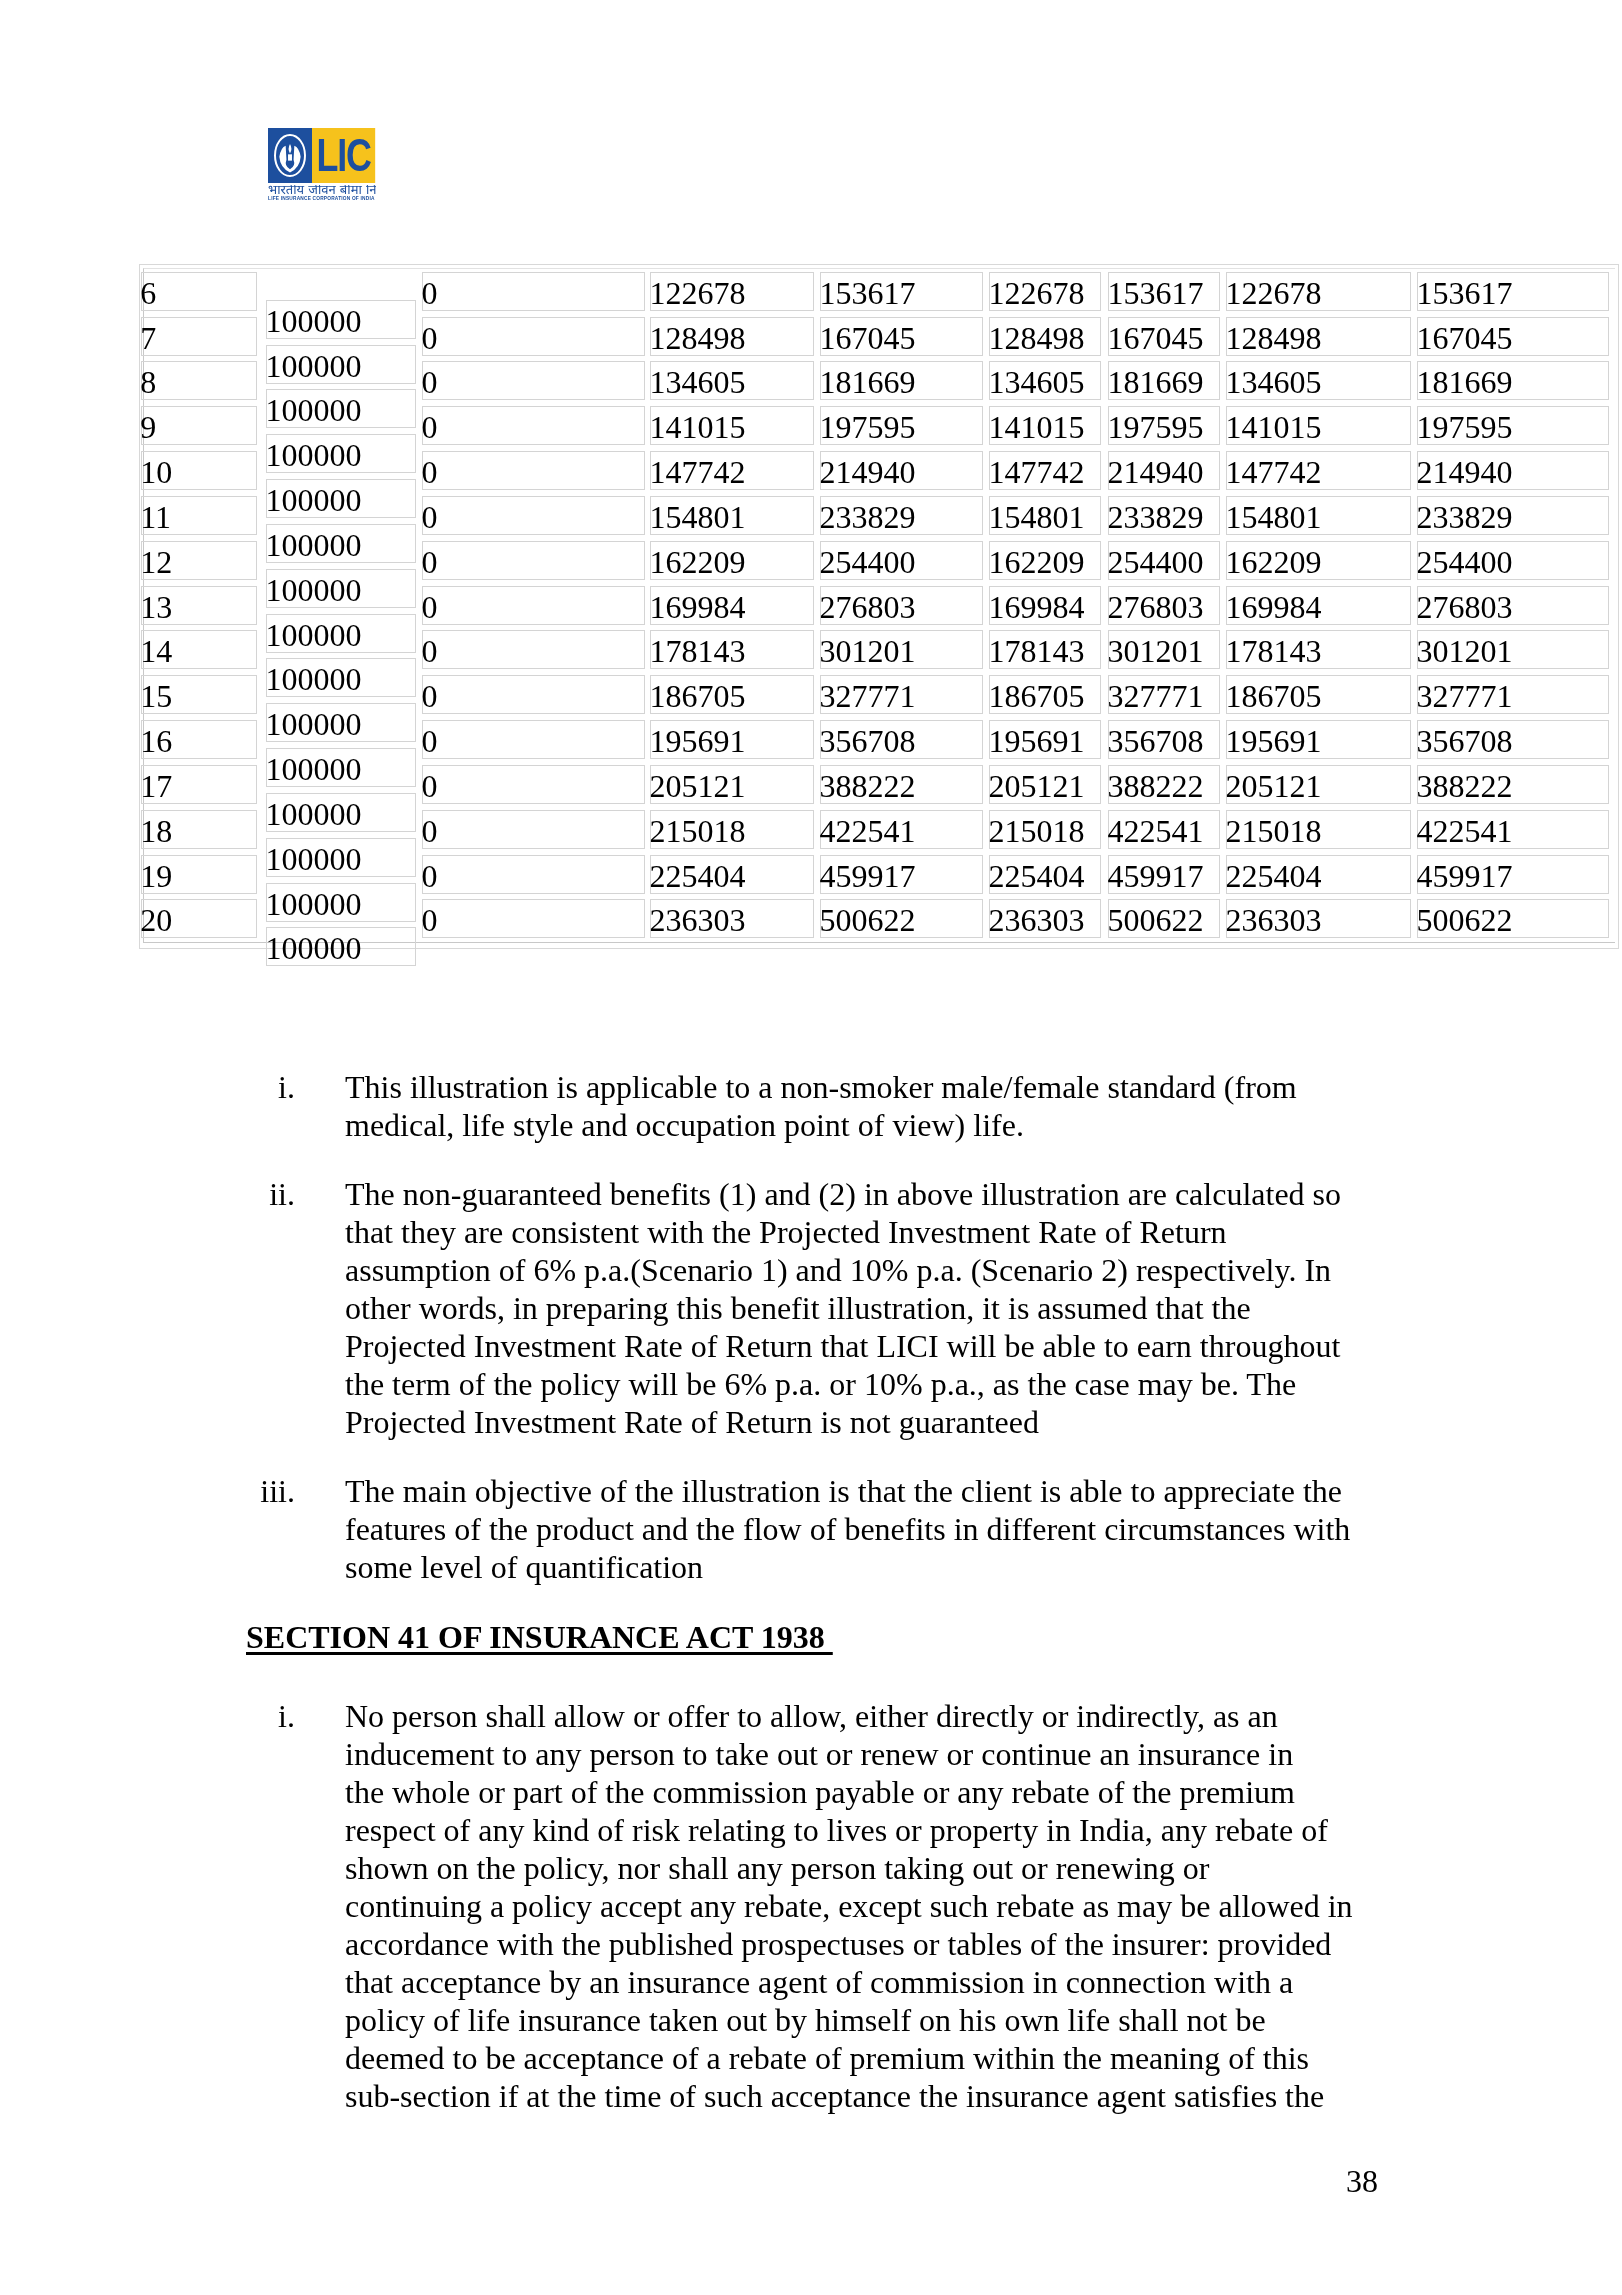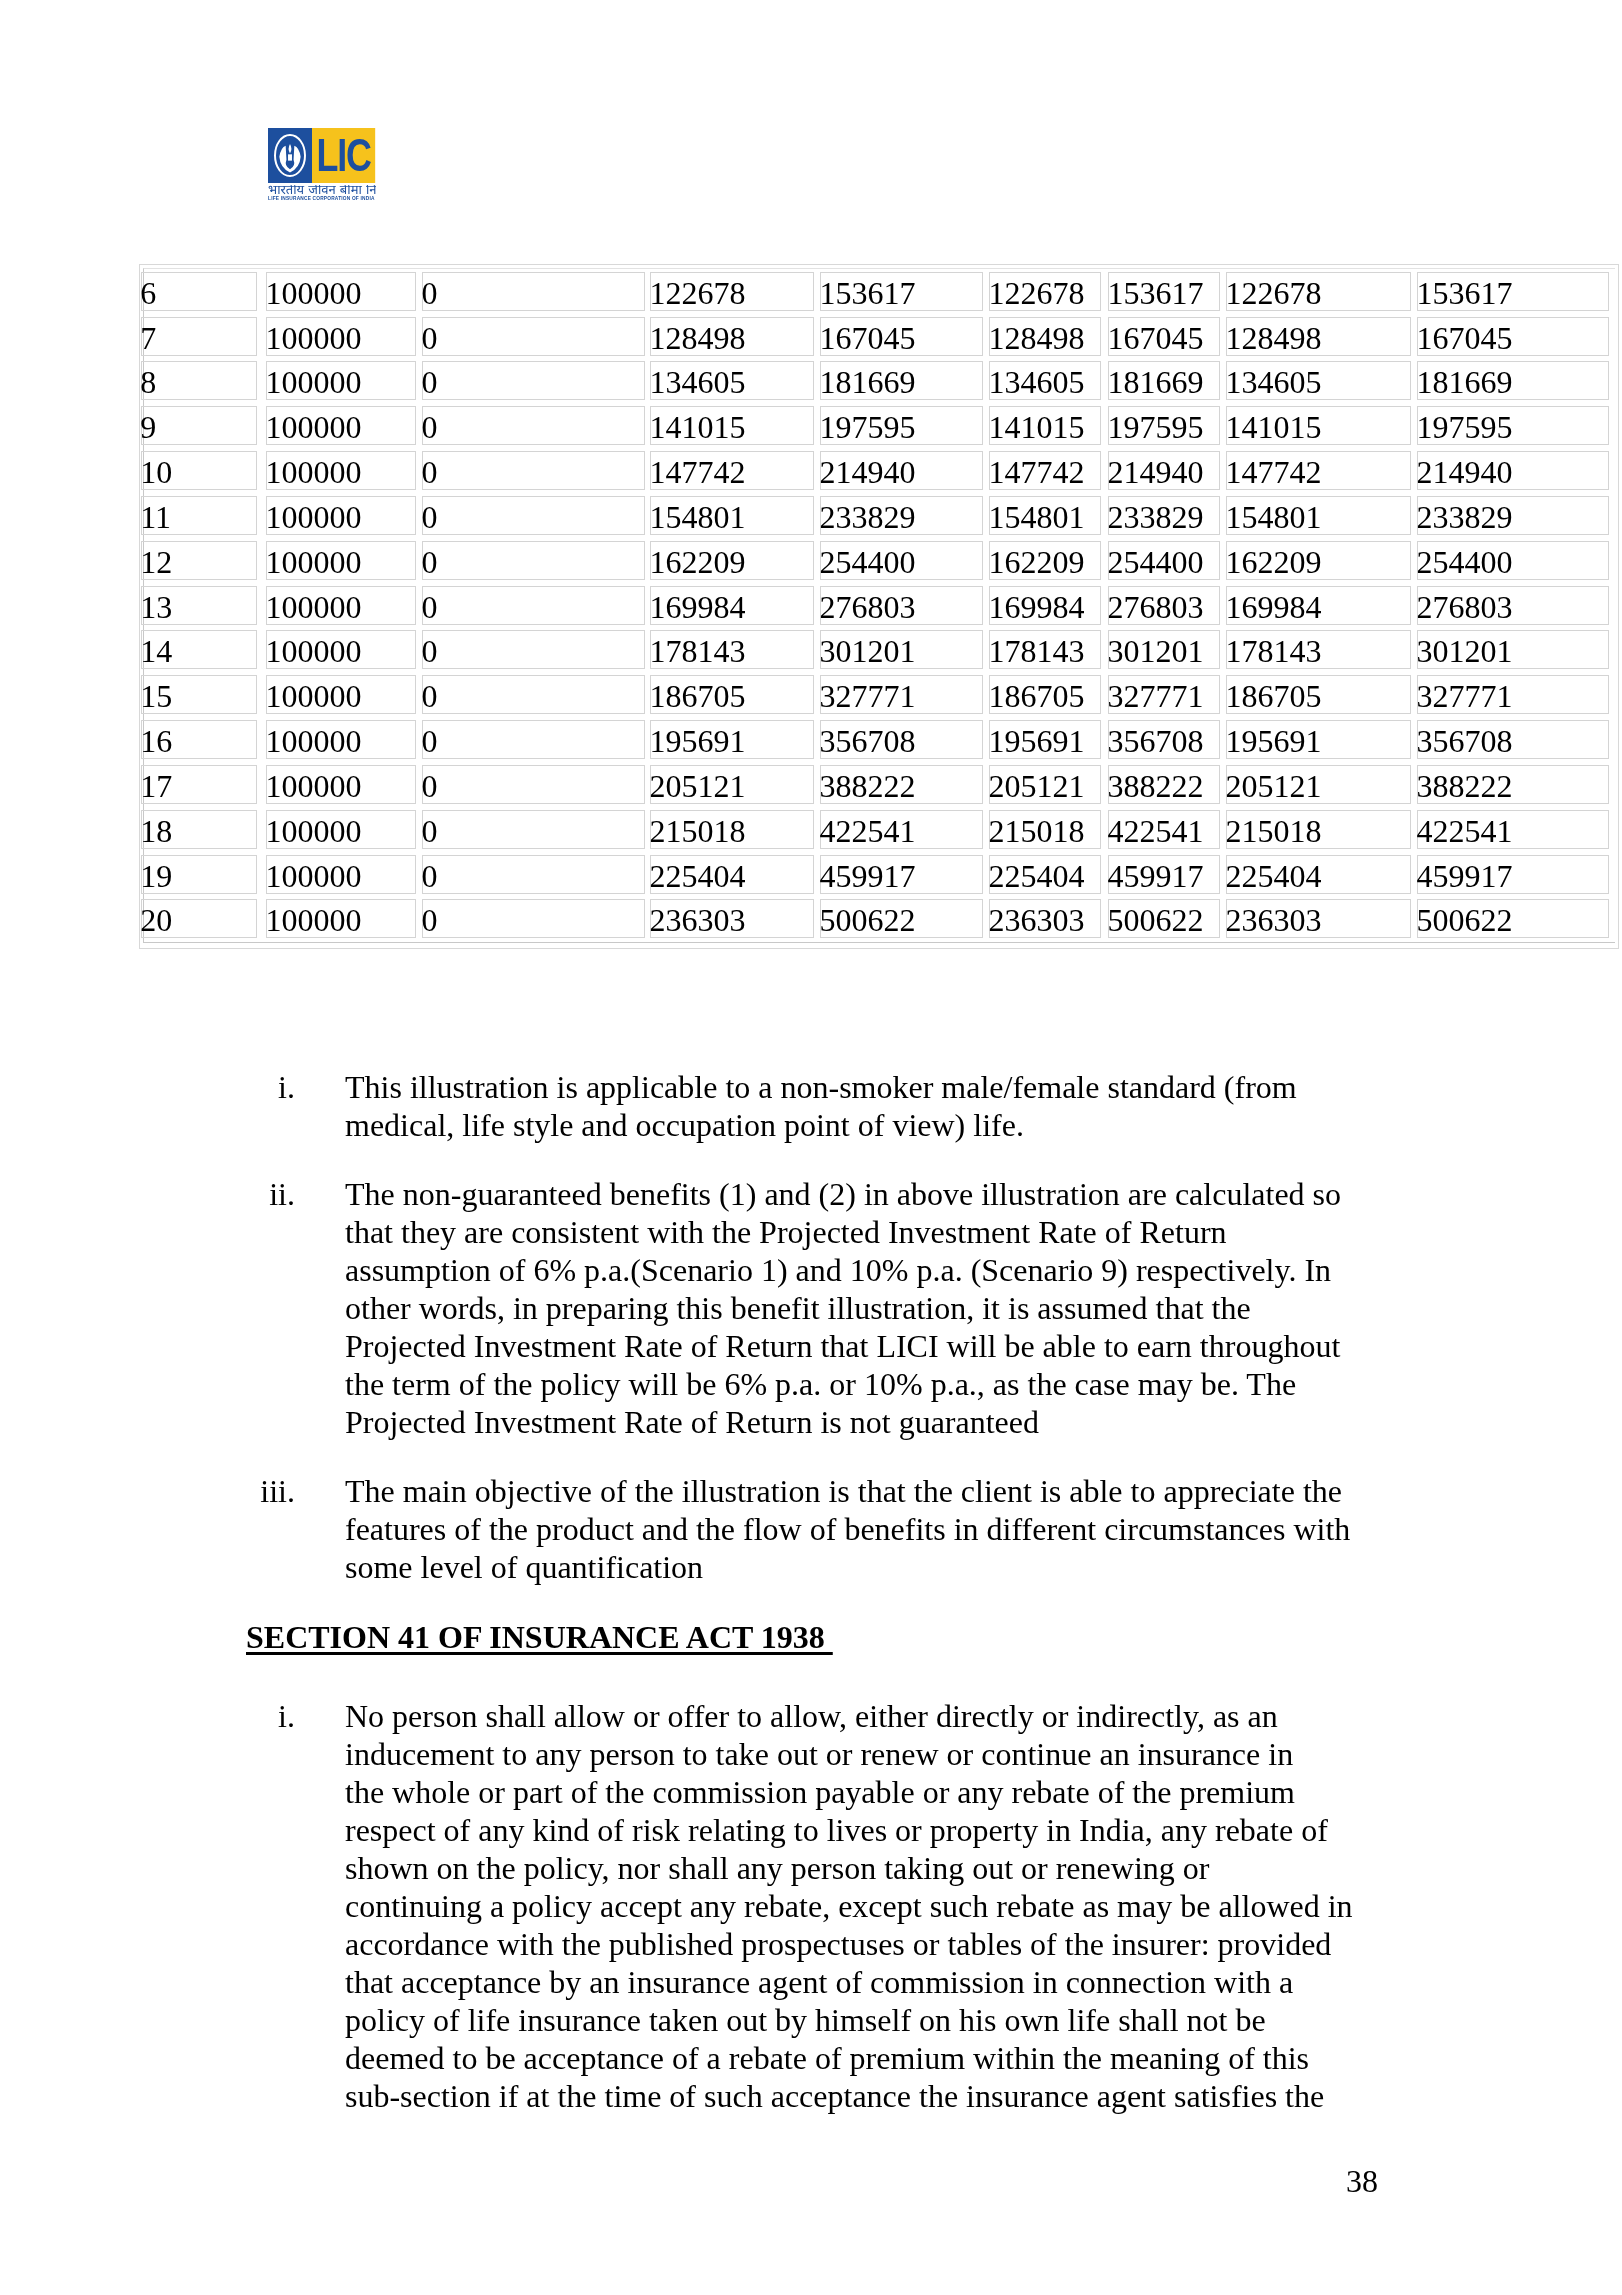--- a/index.html
+++ b/index.html
@@ -23,21 +23,21 @@
   
   .tbl-outer { position: absolute; left: 139px; top: 264px; width: 1480px; height: 685px;
                border: 1.6px solid #d8d8d8; box-sizing: border-box; }
   .tbl-inner { position: absolute; left: 143px; top: 268px; width: 1472px; height: 675px;
                border-left: 1.6px solid #c8c8c8; border-bottom: 1.6px solid #c8c8c8; border-top: 1.6px solid #e2e2e2;
                box-sizing: border-box; }
   .row { position: absolute; left: 0; width: 1622px; height: 39px; }
   .cell { position: absolute; top: 0; height: 39px; box-sizing: border-box; border: 1.6px solid #d4d4d4;
           font-size: 32px; line-height: 39px; white-space: nowrap; overflow: visible; padding-left: 0; }
   .c1 { left: 144px; width: 116px; margin-left: -3.2px; }
-  .c2 { left: 266px; width: 150px; }
+  .c2 { left: 266px; width: 150px; margin-top: 28px; }
   .c3 { left: 422px; width: 223px; }
   .c4 { left: 650px; width: 164px; }
   .c5 { left: 820px; width: 163px; }
   .c6 { left: 989px; width: 112px; }
   .c7 { left: 1108px; width: 112px; }
   .c8 { left: 1226px; width: 185px; }
   .c9 { left: 1417px; width: 192px; }
   .cell span { position: relative; top: 0.8px; left: -1.6px; }
 
   
@@ -243,21 +243,21 @@
       <div class="body">
         <div>This illustration is applicable to a non-smoker male/female standard (from</div>
         <div>medical, life style and occupation point of view) life.</div>
       </div>
     </div>
     <div class="item text" style="top: 1175px;">
       <div class="marker">ii.</div>
       <div class="body">
         <div>The non-guaranteed benefits (1) and (2) in above illustration are calculated so</div>
         <div>that they are consistent with the Projected Investment Rate of Return</div>
-        <div>assumption of 6% p.a.(Scenario 1) and 10% p.a. (Scenario 9) respectively. In</div>
+        <div>assumption of 6% p.a.(Scenario 1) and 10% p.a. (Scenario 2) respectively. In</div>
         <div>other words, in preparing this benefit illustration, it is assumed that the</div>
         <div>Projected Investment Rate of Return that LICI will be able to earn throughout</div>
         <div>the term of the policy will be 6% p.a. or 10% p.a., as the case may be. The</div>
         <div>Projected Investment Rate of Return is not guaranteed</div>
       </div>
     </div>
     <div class="item text" style="top: 1472px;">
       <div class="marker">iii.</div>
       <div class="body">
         <div>The main objective of the illustration is that the client is able to appreciate the</div>

